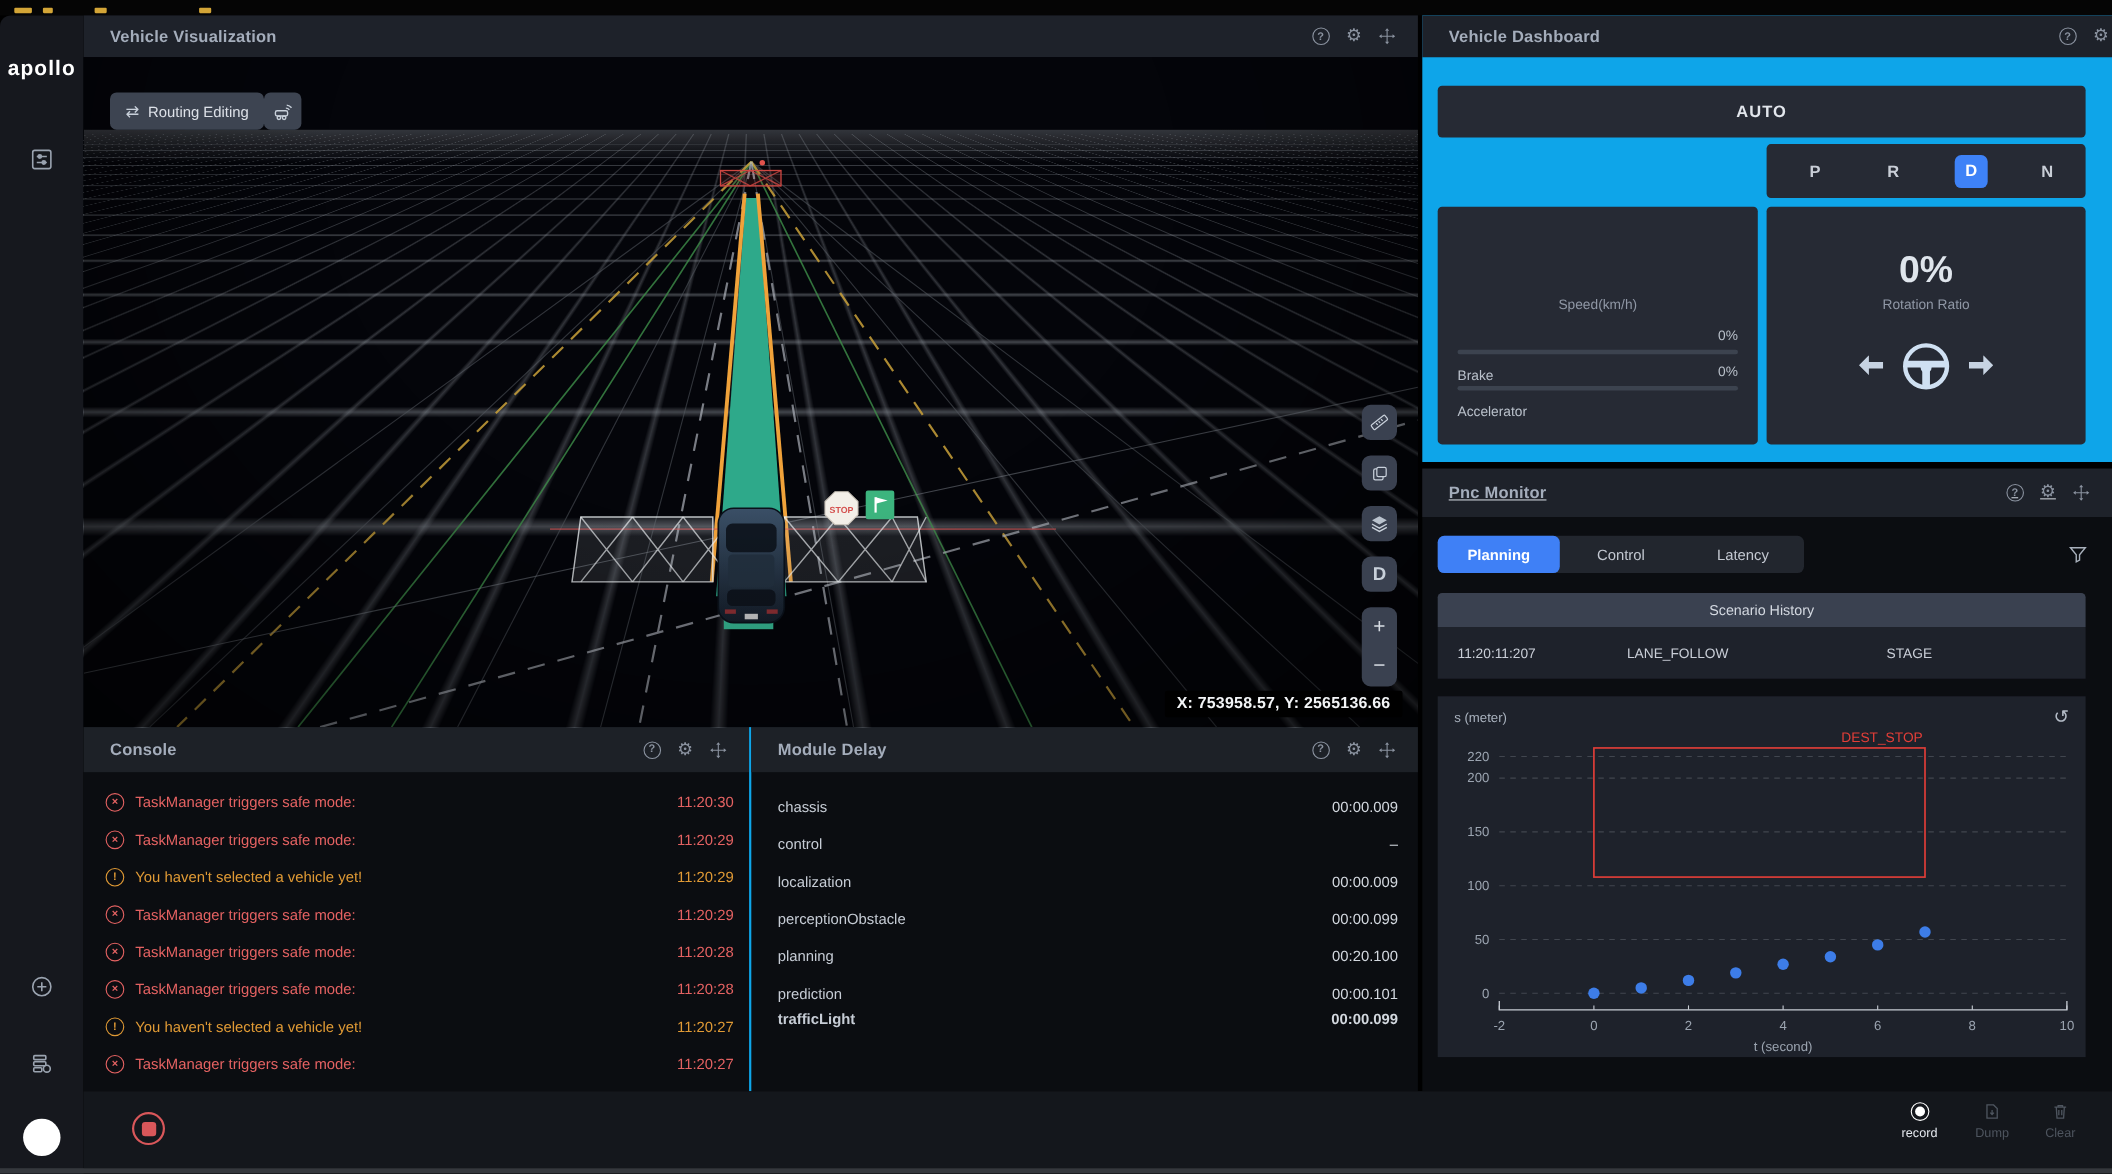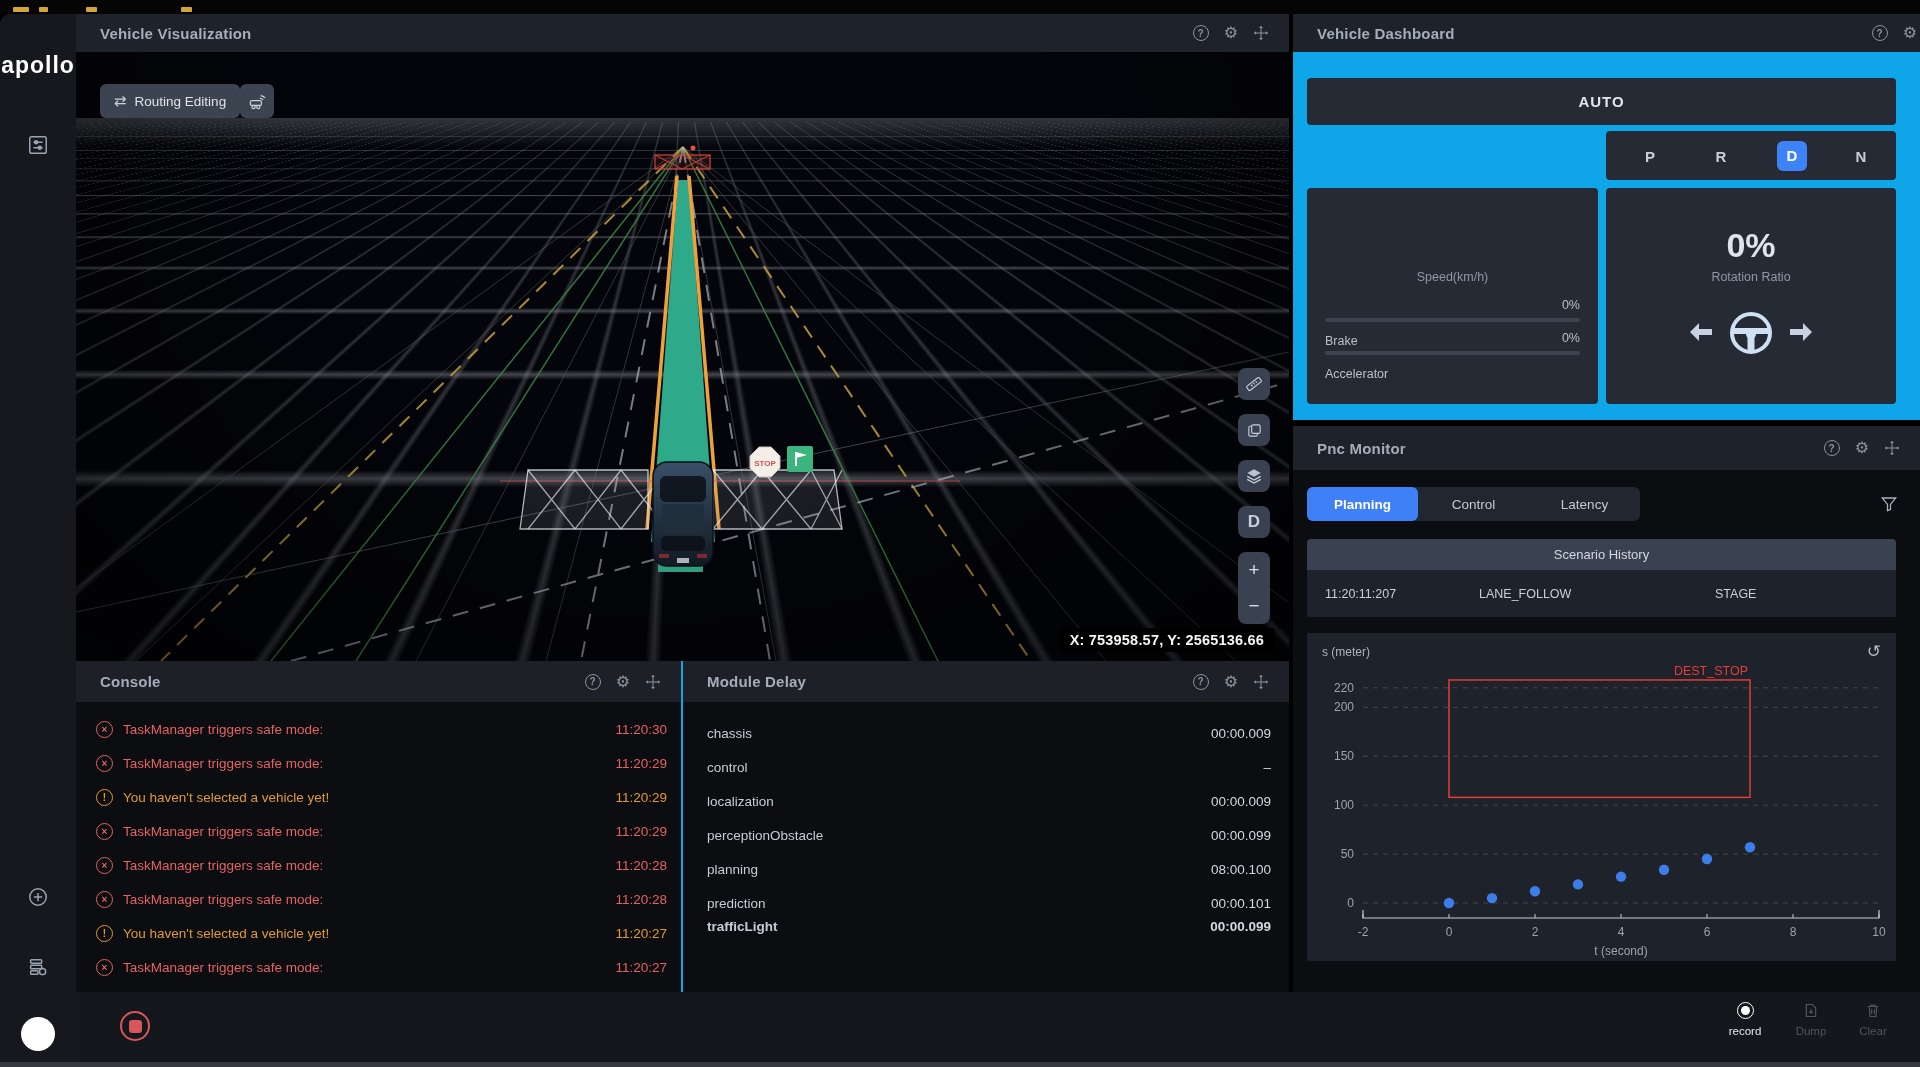--- a/index.html
+++ b/index.html
@@ -2,21 +2,21 @@
 <html><head>
 <meta charset="utf-8">
 <style>
   *{margin:0;padding:0;box-sizing:border-box;}
   html,body{width:1920px;height:1067px;background:#000;font-family:"Liberation Sans",sans-serif;overflow:hidden;position:relative;color:#c8cdd5;}
   
   #top-strip{position:absolute;left:0;top:0;width:1920px;height:14px;background:#050505;}
   .ybit{position:absolute;top:7px;height:5px;background:#d3a537;border-radius:1px;}
   
   #sidebar{position:absolute;left:0;top:14px;width:76px;height:1053px;background:#16181e;border-radius:10px 0 0 0;}
-  #logo{position:absolute;left:0;top:38px;width:76px;text-align:center;color:#fff;font-size:23px;font-weight:600;letter-spacing:1px;}
+  #logo{position:absolute;left:0;top:38px;width:76px;text-align:center;color:#fff;font-size:19px;font-weight:600;letter-spacing:1px;}
   .side-ic{position:absolute;left:50%;transform:translateX(-50%);color:#9aa3b0;display:flex;align-items:center;justify-content:center;cursor:pointer;}
   #avatar{position:absolute;left:21px;top:1003px;width:34px;height:34px;border-radius:50%;background:#fff;}
   
   .phead{position:absolute;left:0;top:0;right:0;background:#1e222a;display:flex;align-items:center;}
   .ptitle{font-size:15px;font-weight:600;color:#a4adbb;padding-left:24px;letter-spacing:.2px;}
   .hicons{margin-left:auto;display:flex;align-items:center;gap:15px;padding-right:20px;color:#8b93a0;}
   .hq{width:16px;height:16px;border:1.4px solid #8b93a0;border-radius:50%;font-size:10px;font-weight:700;display:flex;align-items:center;justify-content:center;}
   .hg{font-size:16px;line-height:16px;}
   .mv{width:16px;height:16px;}
   
@@ -63,21 +63,21 @@
   #speed-card{left:14px;top:174px;width:291px;height:216px;}
   #rotation-card{left:313px;top:174px;width:290px;height:216px;}
   .big-num{position:absolute;left:0;width:100%;top:38px;text-align:center;font-size:34px;font-weight:700;color:#dfe5ec;}
   .big-sub{position:absolute;left:0;width:100%;top:82px;text-align:center;font-size:12.5px;color:#8f97a5;}
   .pedal-label{position:absolute;left:18px;font-size:12.5px;color:#b9c0ca;margin-top:36px;}
   .pedal-val{position:absolute;right:18px;font-size:12.5px;color:#b9c0ca;}
   .pedal-bar{position:absolute;left:18px;right:18px;height:4px;background:#3c434f;border-radius:2px;}
   .warrow{position:absolute;top:135px;width:22px;height:18px;color:#c7d3e2;cursor:pointer;}
   
   #pnc{position:absolute;left:1293px;top:426px;width:627px;height:566px;background:#0b0d11;}
-  #pnc .phead{height:44px;}
+  #pnc .phead{height:44px;text-decoration:underline;}
   #tabs{position:absolute;left:14px;top:61px;width:333px;height:34px;background:#22262e;border-radius:6px;display:flex;}
   .tab{flex:1;display:flex;align-items:center;justify-content:center;font-size:13.5px;color:#c3c8d1;cursor:pointer;border-radius:6px;}
   .tab.active{background:#3f80f6;color:#fff;font-weight:600;}
   #filter-ic{position:absolute;right:22px;top:69px;width:18px;height:18px;color:#a9b1bc;cursor:pointer;}
   .subcard{position:absolute;left:14px;width:589px;}
   .subhead{height:31px;background:#3a4150;border-radius:4px 4px 0 0;display:flex;align-items:center;justify-content:center;font-size:13px;color:#d3d8e0;}
   #scenario-card{top:113px;}
   #scenario-row{position:relative;height:47px;background:#1e222b;font-size:12.5px;color:#c9ced7;}
   #scenario-row span{position:absolute;top:50%;transform:translateY(-50%);}
   #graph-card{top:207px;}
@@ -345,21 +345,21 @@
   <div class="mrow" style="top:123px;">
       <span>localization</span>
       <span class="mv2">00:00.009</span>
     </div>
   <div class="mrow" style="top:157px;">
       <span>perceptionObstacle</span>
       <span class="mv2">00:00.099</span>
     </div>
   <div class="mrow" style="top:191px;">
       <span>planning</span>
-      <span class="mv2">08:00.100</span>
+      <span class="mv2">00:20.100</span>
     </div>
   <div class="mrow" style="top:225px;">
       <span>prediction</span>
       <span class="mv2">00:00.101</span>
     </div>
   <div class="mrow" style="top:248px;font-weight:bold;">
       <span>trafficLight</span>
       <span class="mv2">00:00.099</span>
     </div>
 </div>

